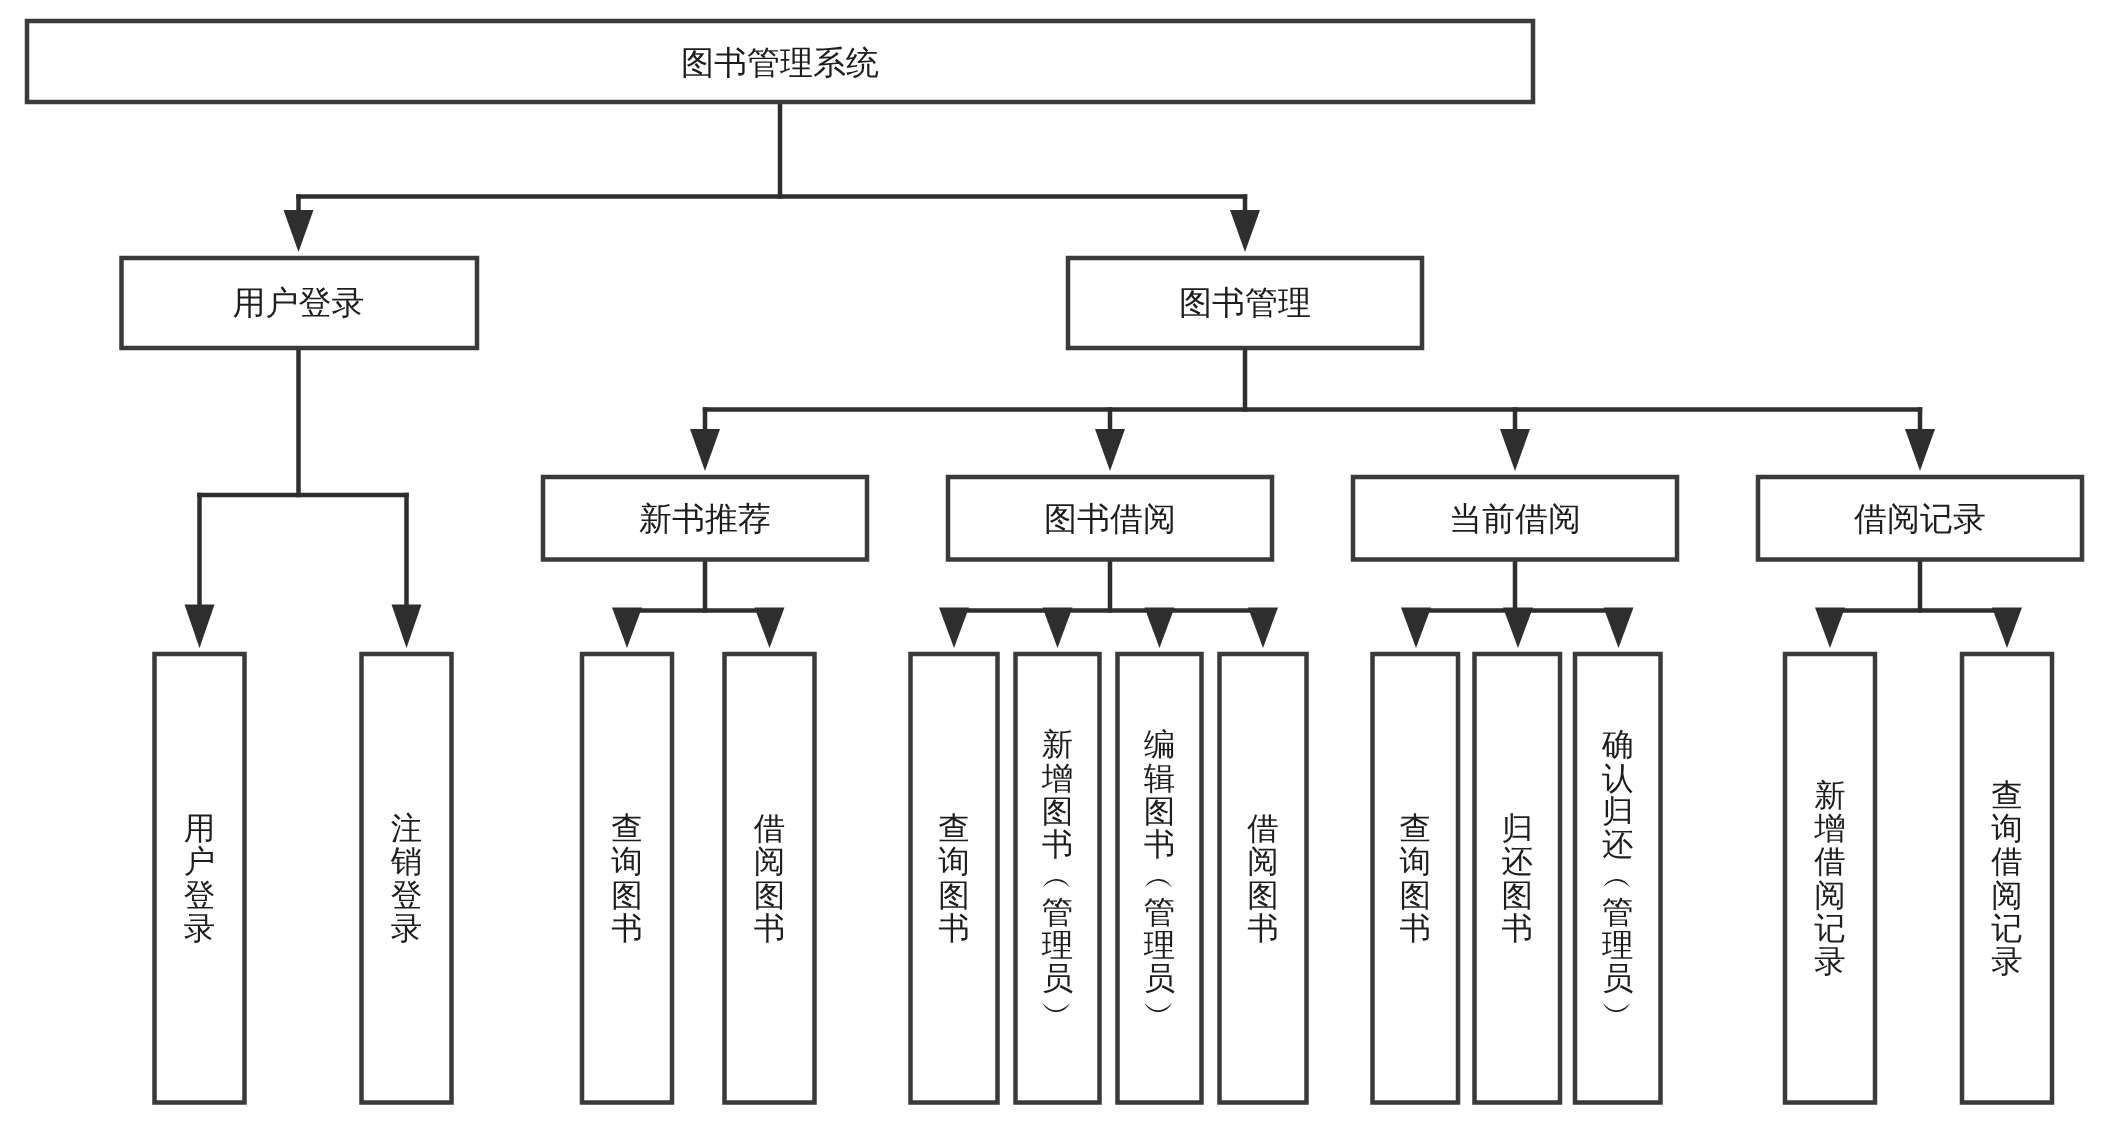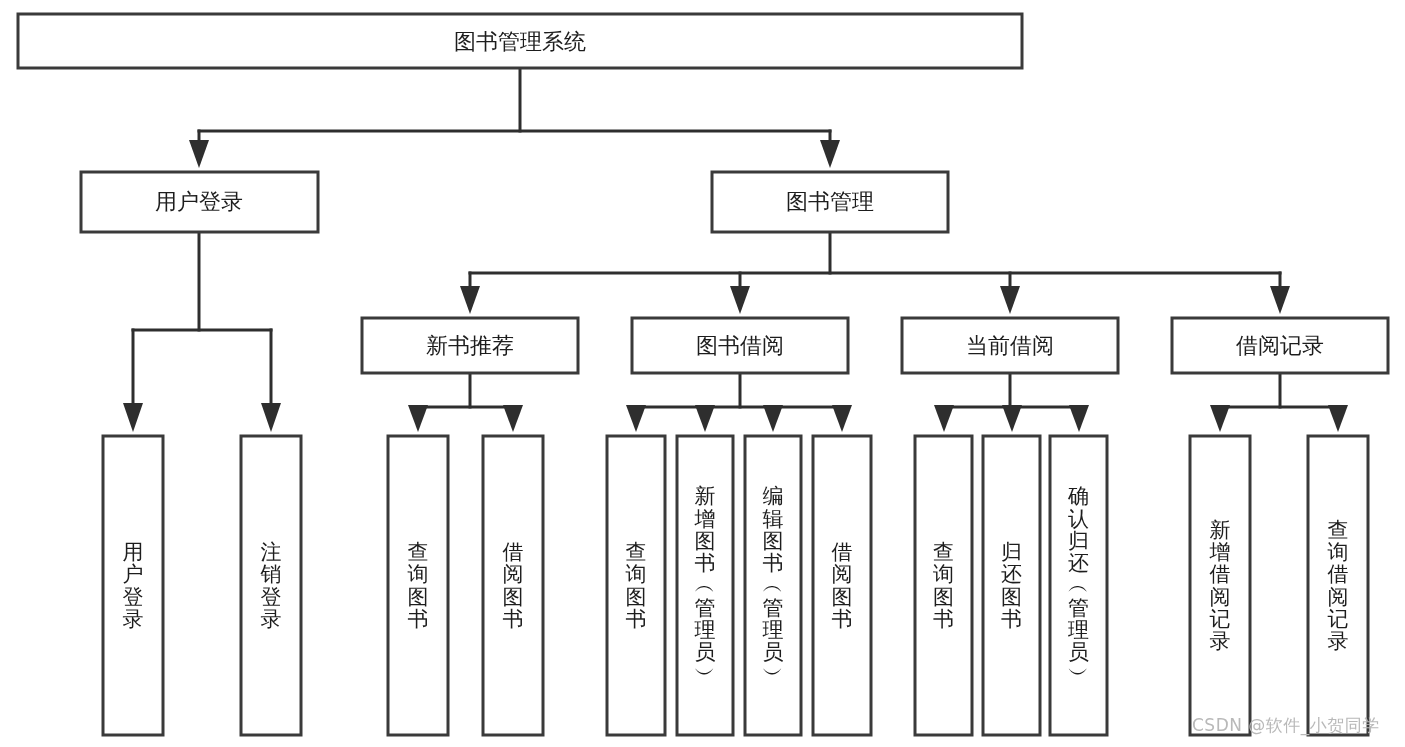--- a/index.html
+++ b/index.html
@@ -302,14 +302,13 @@
       <div>
         <span>查</span>
         <span>询</span>
         <span>借</span>
         <span>阅</span>
         <span>记</span>
         <span>录</span>
       </div>
     </div>
 
-  <div class="watermark">CSDN @软件_小贺同学</div>
 </div>
 
 </body></html>

